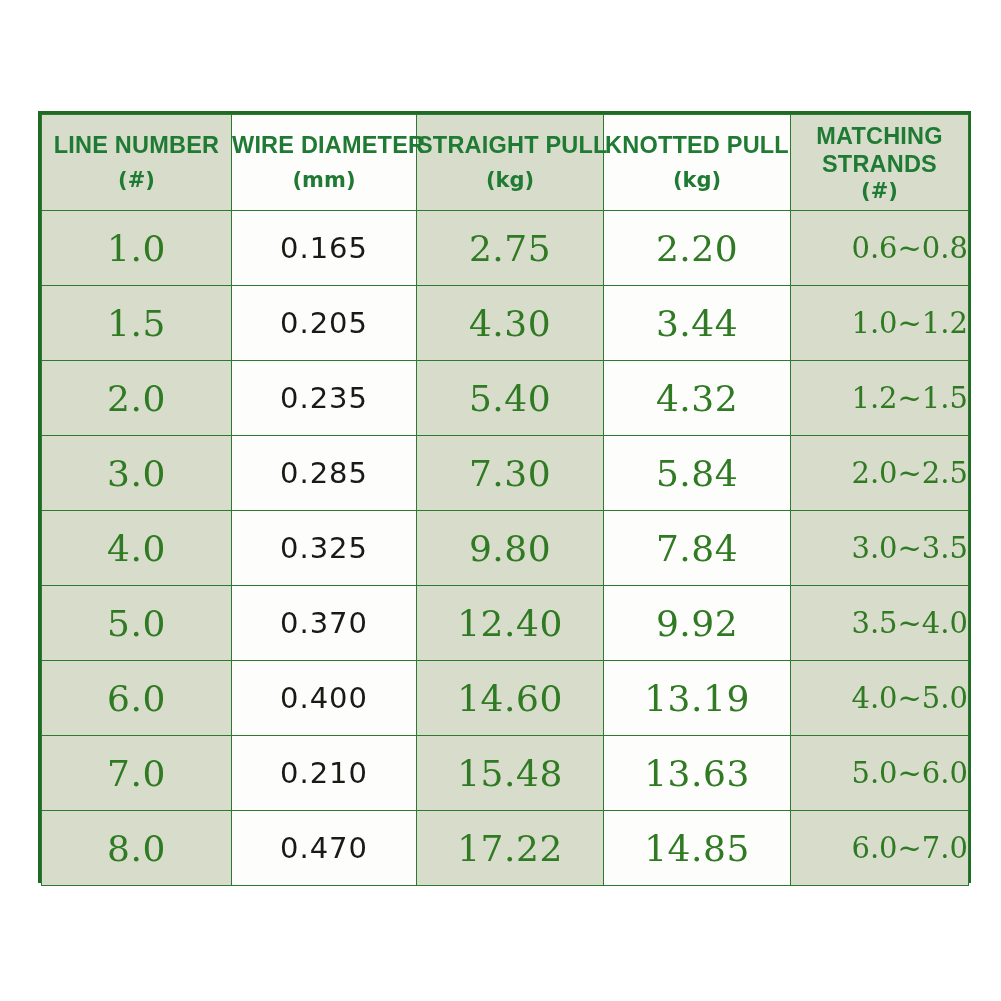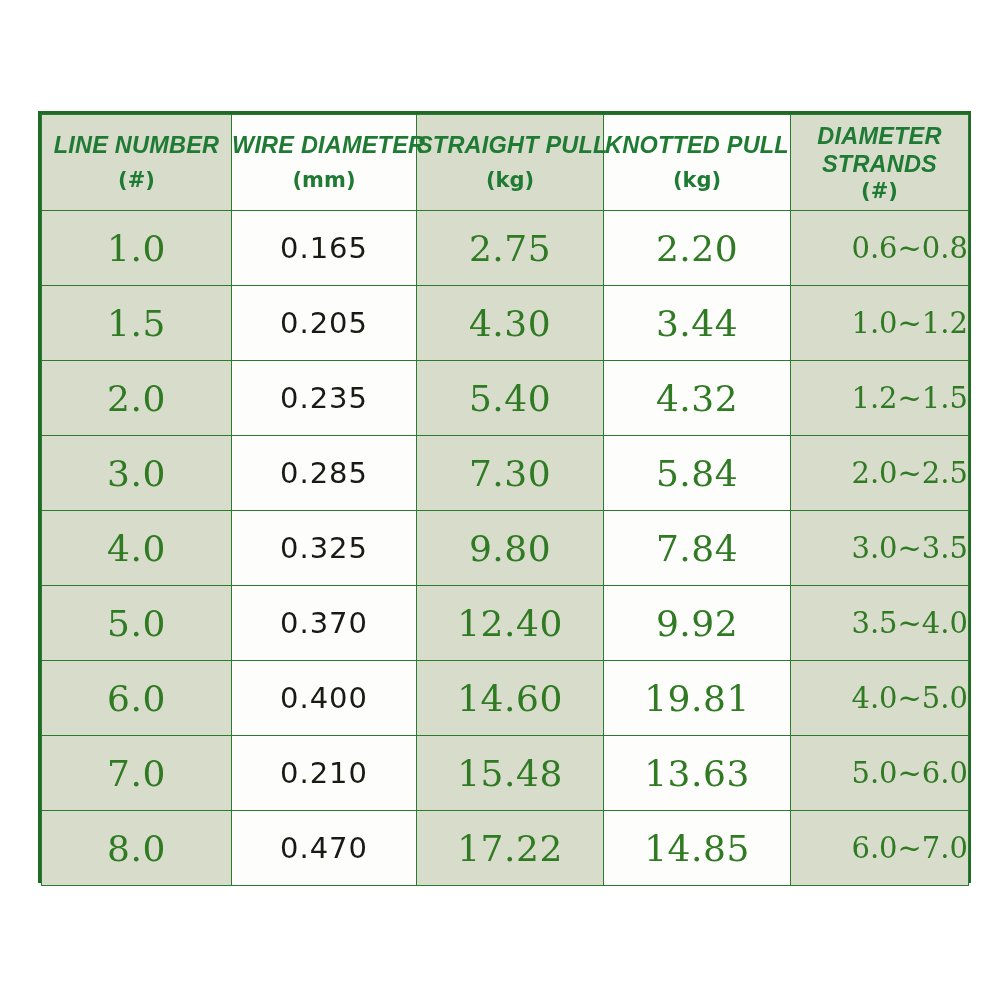--- a/index.html
+++ b/index.html
@@ -68,21 +68,20 @@
     font-family: "Liberation Sans", sans-serif;
     color: #1f7a33;
     line-height: 1.0;
     padding: 4px 2px;
   }
   .hcell .hmain {
     display: block;
     font-size: 23.5px;
     letter-spacing: 0.2px;
     white-space: nowrap;
-    font-style: italic;
   }
   .hcell .hmain.wrapline {
     white-space: normal;
     line-height: 1.18;
   }
   .hcell .hunit {
     display: block;
     font-size: 21px;
     margin-top: 13px;
     font-family: "DejaVu Sans", sans-serif;
@@ -139,21 +138,21 @@
           </th>
           <th class="hcell shade">
             <span class="hmain">STRAIGHT PULL</span>
             <span class="hunit">(kg)</span>
           </th>
           <th class="hcell plain">
             <span class="hmain">KNOTTED PULL</span>
             <span class="hunit">(kg)</span>
           </th>
           <th class="hcell shade three-line">
-            <span class="hmain wrapline">DIAMETER STRANDS</span>
+            <span class="hmain wrapline">MATCHING STRANDS</span>
             <span class="hunit">(#)</span>
           </th>
         </tr>
       </thead>
       <tbody id="table-body">
           <tr>
             <td class="dcell shade">1.0</td>
             <td class="dcell dark plain">0.165</td>
             <td class="dcell shade">2.75</td>
             <td class="dcell plain">2.20</td>
@@ -191,21 +190,21 @@
             <td class="dcell shade">5.0</td>
             <td class="dcell dark plain">0.370</td>
             <td class="dcell shade">12.40</td>
             <td class="dcell plain">9.92</td>
             <td class="dcell range shade">3.5~4.0</td>
           </tr>
           <tr>
             <td class="dcell shade">6.0</td>
             <td class="dcell dark plain">0.400</td>
             <td class="dcell shade">14.60</td>
-            <td class="dcell plain">19.81</td>
+            <td class="dcell plain">13.19</td>
             <td class="dcell range shade">4.0~5.0</td>
           </tr>
           <tr>
             <td class="dcell shade">7.0</td>
             <td class="dcell dark plain">0.210</td>
             <td class="dcell shade">15.48</td>
             <td class="dcell plain">13.63</td>
             <td class="dcell range shade">5.0~6.0</td>
           </tr>
           <tr>

